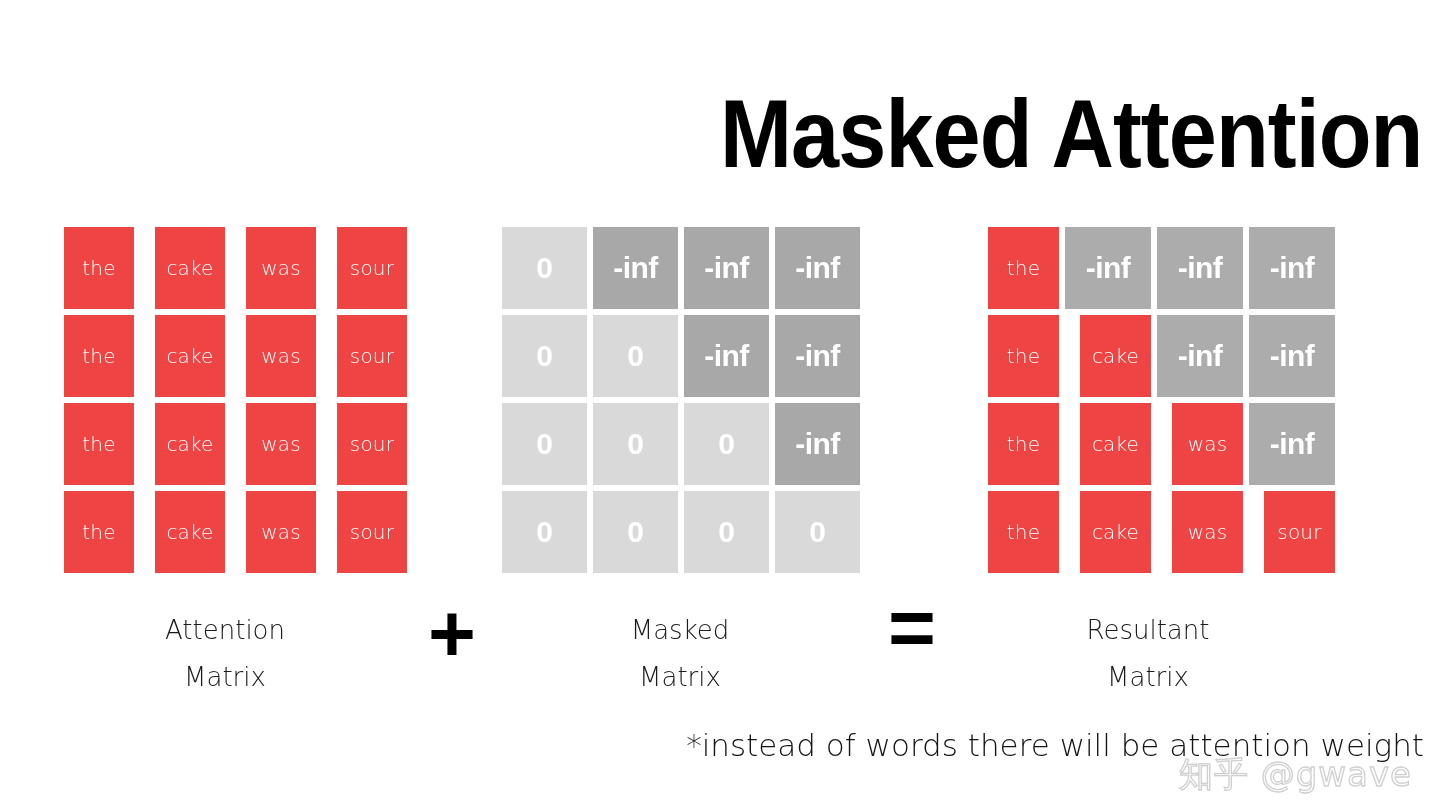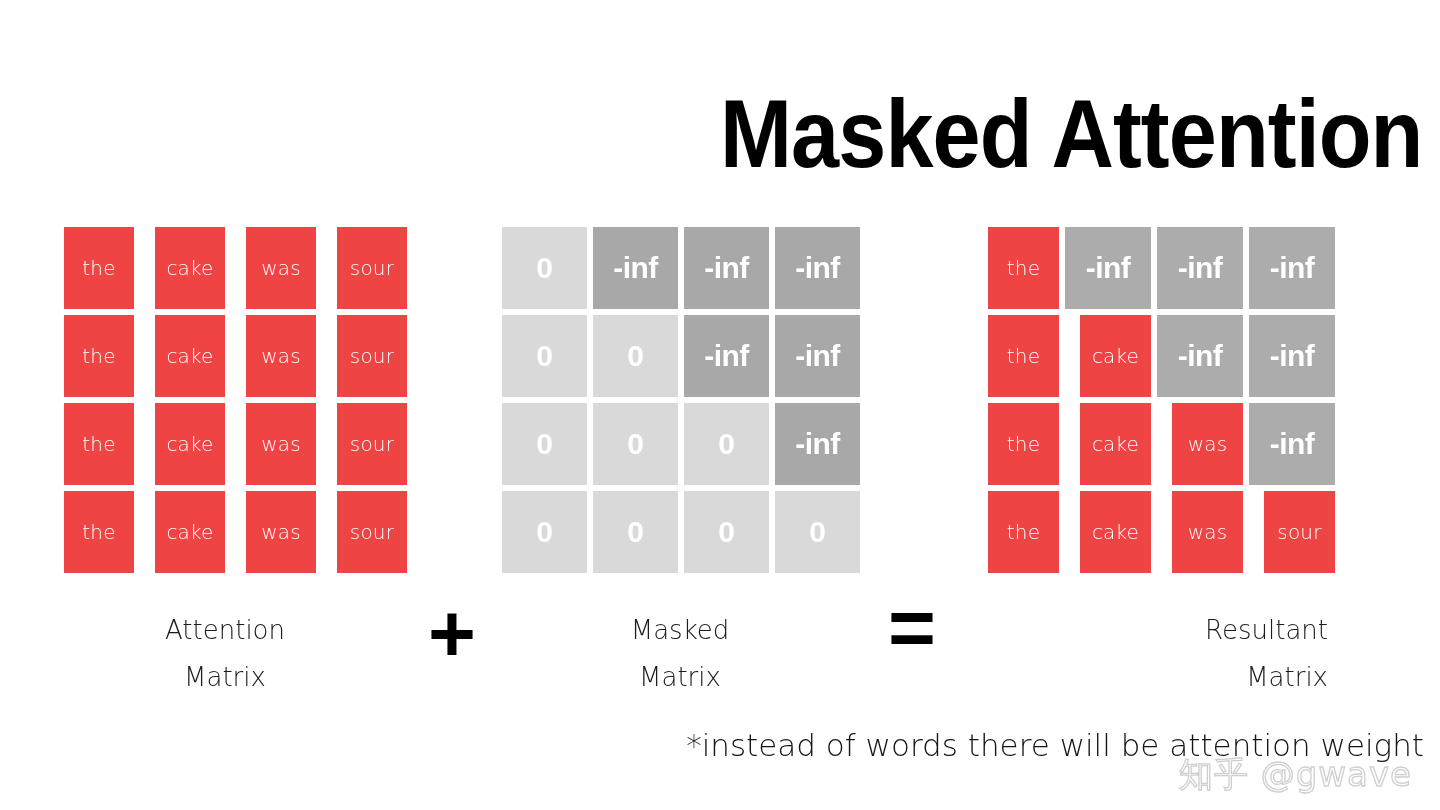--- a/index.html
+++ b/index.html
@@ -102,21 +102,21 @@
     width: 360px;
     text-align: center;
     font-family: "DejaVu Sans", sans-serif;
     font-weight: 300;
     font-size: 26px;
     line-height: 47px;
     color: #1b1b1b;
   }
   #caption-attention { left: 45px;  }
   #caption-masked    { left: 500px; }
-  #caption-resultant { left: 968px; text-align: right; }
+  #caption-resultant { left: 968px; }
   .caption .l2 { display: block; }
 
   
   .operator {
     position: absolute;
     color: #000000;
     font-family: "Liberation Sans", sans-serif;
     font-weight: bold;
   }
   #op-plus {

